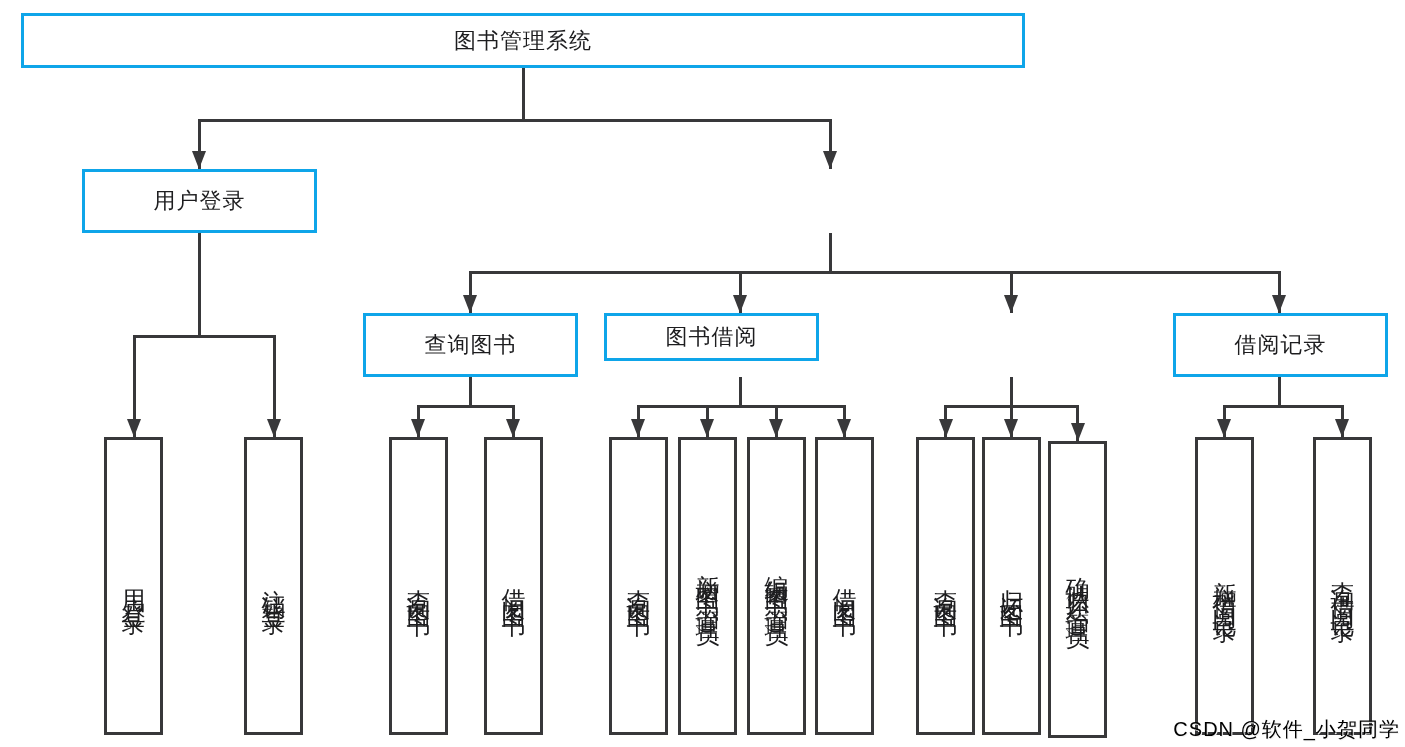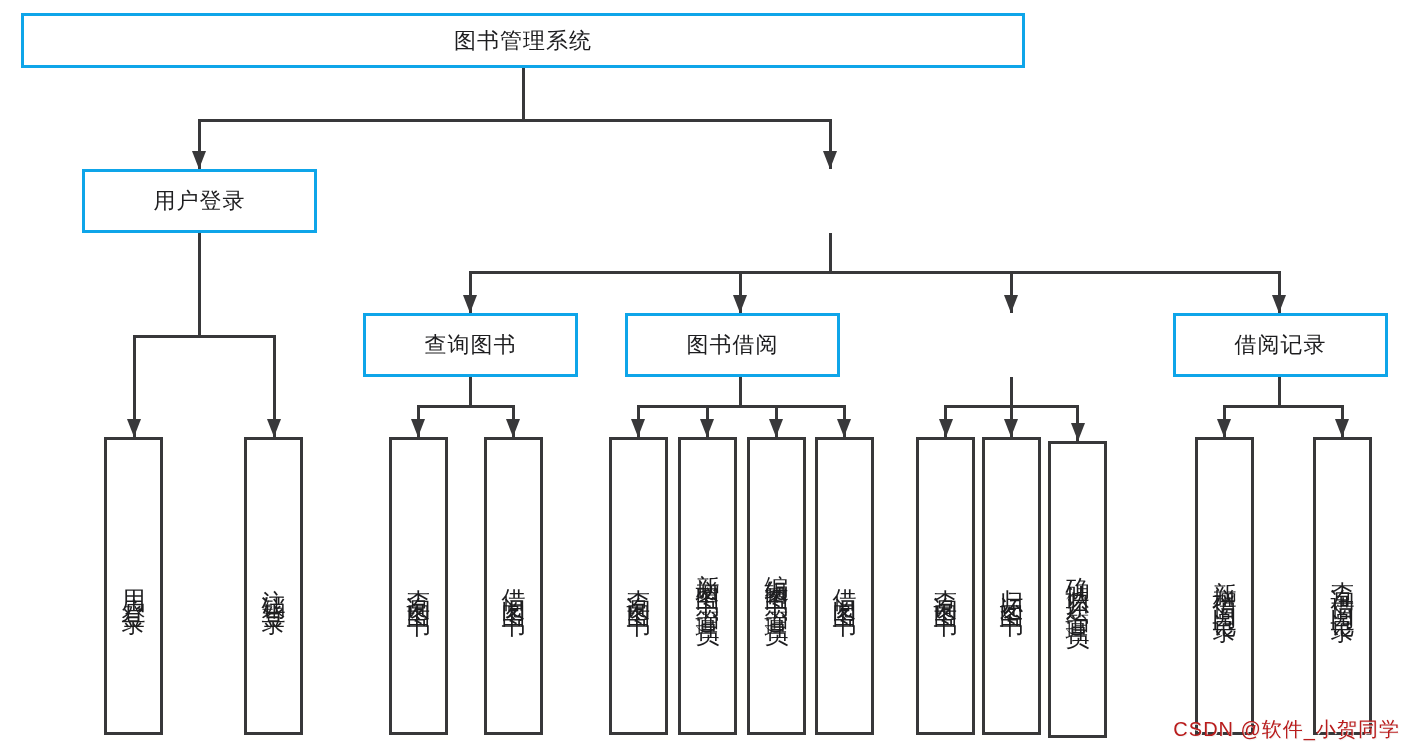--- a/index.html
+++ b/index.html
@@ -65,21 +65,21 @@
     border-left: 7px solid transparent;
     border-right: 7px solid transparent;
     border-top: 18px solid #38383a;
   }
   .watermark {
     position: absolute;
     top: 716px;
     right: 5px;
     font-size: 20px;
     letter-spacing: 1px;
-    color: #b91c1c;
+    color: #000000;
     text-shadow: 1px 1px 0 #f2f2f2;
     z-index: 10;
     white-space: nowrap;
   }
 </style>
 </head>
 <body>
 
 <div class="canvas">
 
@@ -121,21 +121,21 @@
   <i class="ln" style="left:1277.5px;top:377px;width:3px;height:30px"></i>
   <i class="ln" style="left:1222.5px;top:404.5px;width:121px;height:3px"></i>
   <i class="arrow" style="left:1222.5px;top:405px;height:32px"></i>
   <i class="arrow" style="left:1340.5px;top:405px;height:32px"></i>
 
   <div class="hbox" style="left:21px;top:13px;width:1004px;height:55px">图书管理系统</div>
 
   <div class="hbox" style="left:82px;top:169px;width:235px;height:64px">用户登录</div>
 
   <div class="hbox" style="left:363px;top:313px;width:215px;height:64px">查询图书</div>
-  <div class="hbox" style="left:625px;top:313px;width:215px;height:64px">图书借阅</div>
+  <div class="hbox" style="left:604px;top:313px;width:215px;height:48px">图书借阅</div>
   <div class="hbox" style="left:1173px;top:313px;width:215px;height:64px">借阅记录</div>
 
   <div class="vbox" style="left:104px">用户登录</div>
   <div class="vbox" style="left:244px">注销登录</div>
 
   <div class="vbox" style="left:389px">查询图书</div>
   <div class="vbox" style="left:484px">借阅图书</div>
 
   <div class="vbox" style="left:609px">查询图书</div>
   <div class="vbox tall" style="left:678px">新增图书（管理员）</div>

